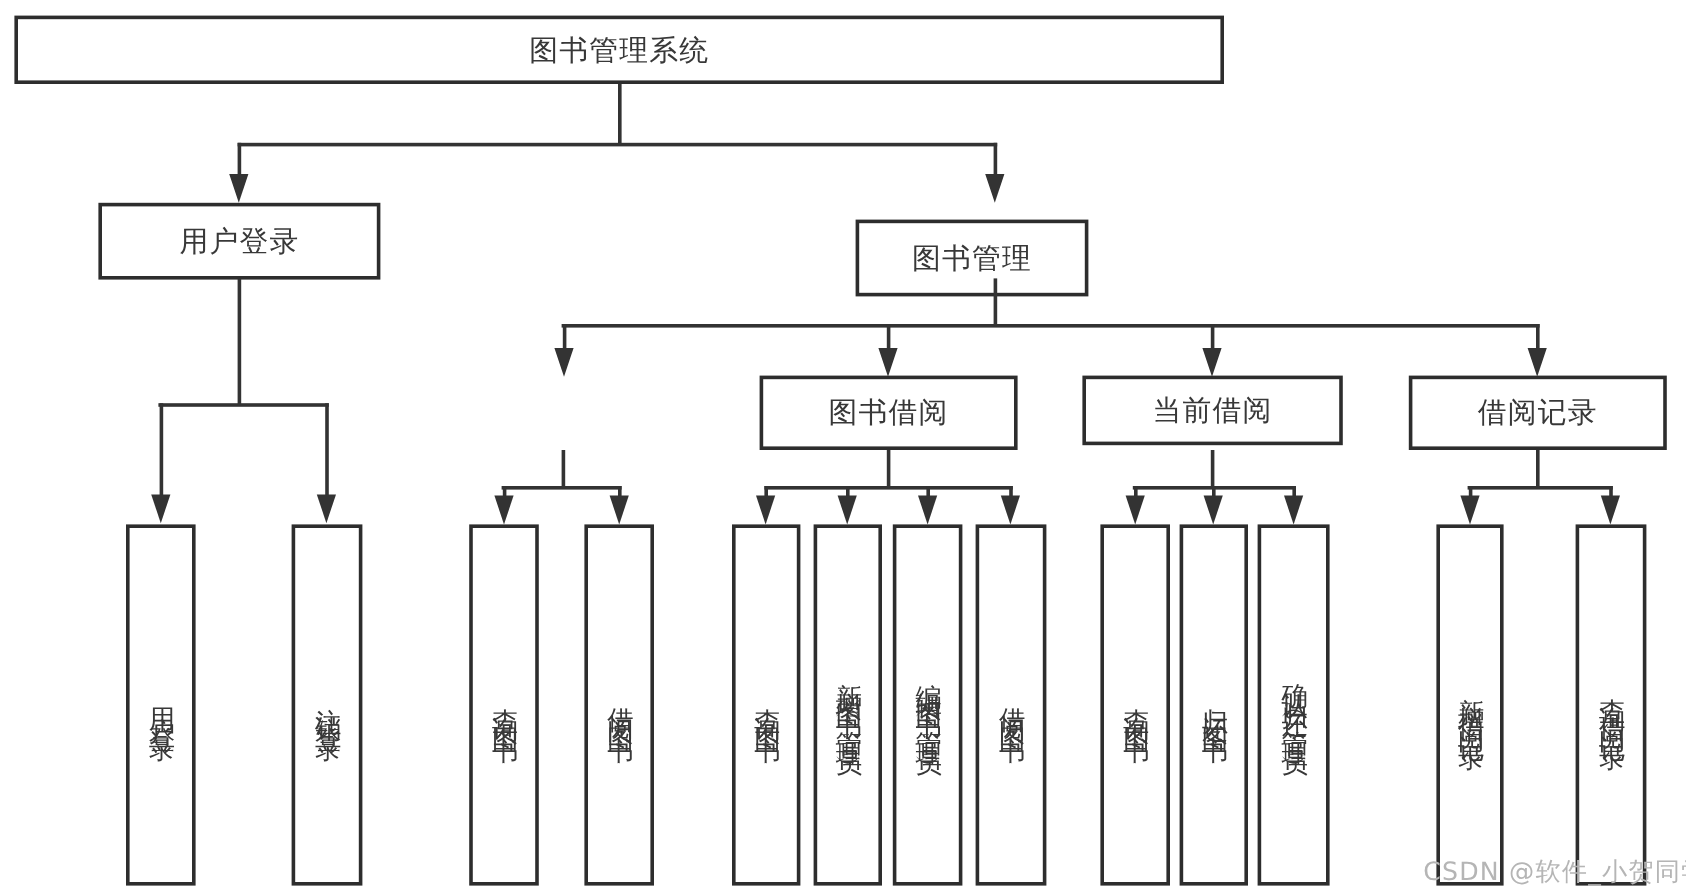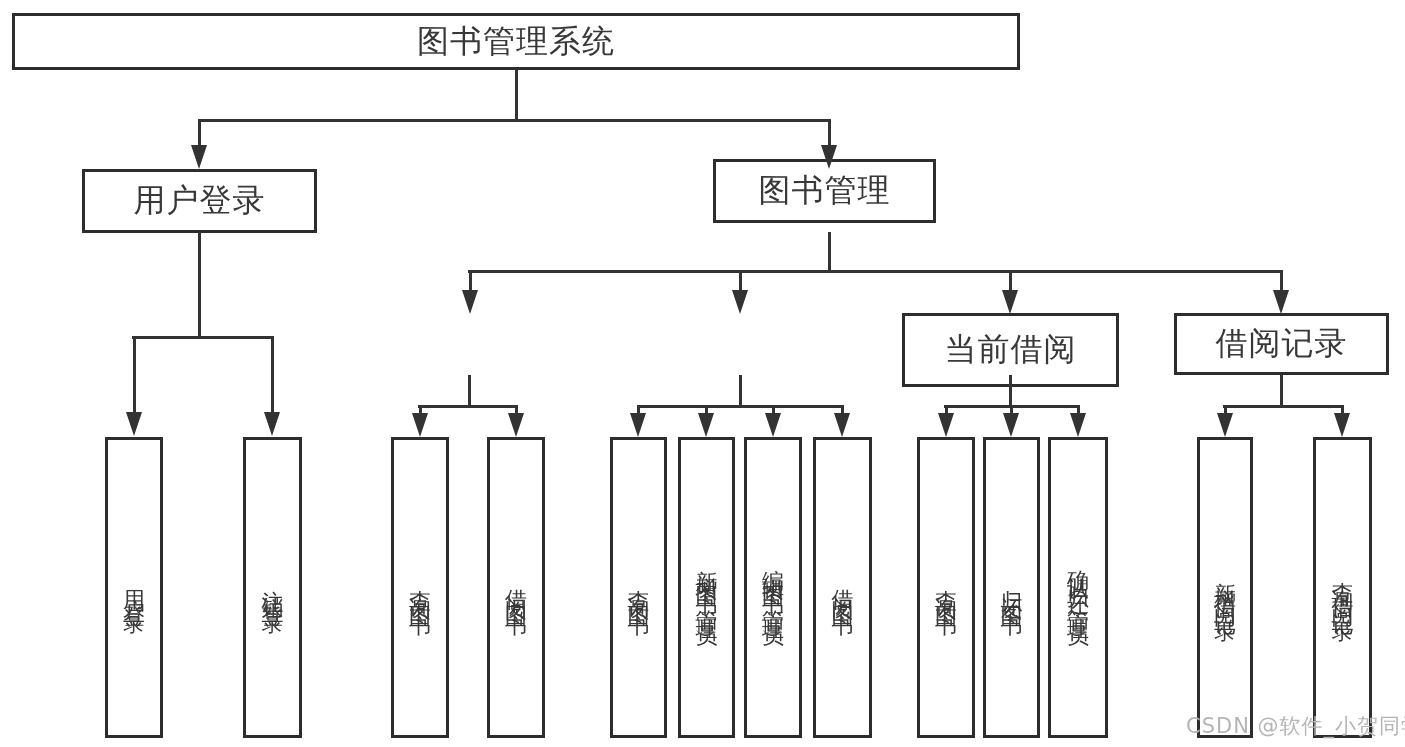--- a/index.html
+++ b/index.html
@@ -13,21 +13,21 @@
   .box{
     position:absolute;
     box-sizing:border-box;
     border:3px solid #2d2d2d;
     background:#ffffff;
     display:flex;
     align-items:center;
     justify-content:center;
     color:#383838;
   }
-  .node{ font-size:32px; letter-spacing:1px; }
+  .node{ font-size:24px; letter-spacing:1px; }
   .leaf span{
     writing-mode:vertical-rl;
     text-orientation:mixed;
     font-size:22px;
     letter-spacing:8px;
     line-height:1;
     color:#383838;
   }
   .cl{ position:absolute; background:#333333; }
   .cl.v{ width:3px; }
@@ -54,25 +54,28 @@
 
 <div class="canvas">
 
   <div class="box node" style="left:12px;top:13px;width:1008px;height:57px">
     <span>图书管理系统</span>
   </div>
 
   <div class="box node" style="left:82px;top:169px;width:235px;height:64px">
     <span>用户登录</span>
   </div>
-  <div class="box node" style="left:713px;top:159px;width:223px;height:64px">
+  <div class="box node" style="left:713px;top:183px;width:194px;height:64px">
     <span>图书管理</span>
   </div>
 
-  <div class="box node" style="left:902px;top:313px;width:217px;height:74px">
+  <div class="box node" style="left:633px;top:313px;width:215px;height:62px">
+    <span>图书借阅</span>
+  </div>
+  <div class="box node" style="left:902px;top:313px;width:217px;height:58px">
     <span>当前借阅</span>
   </div>
   <div class="box node" style="left:1174px;top:313px;width:215px;height:62px">
     <span>借阅记录</span>
   </div>
 
   <div class="box leaf" style="left:105px;top:437px;width:58px;height:301px">
     <span>用户登录</span>
   </div>
   <div class="box leaf" style="left:243px;top:437px;width:59px;height:301px">

